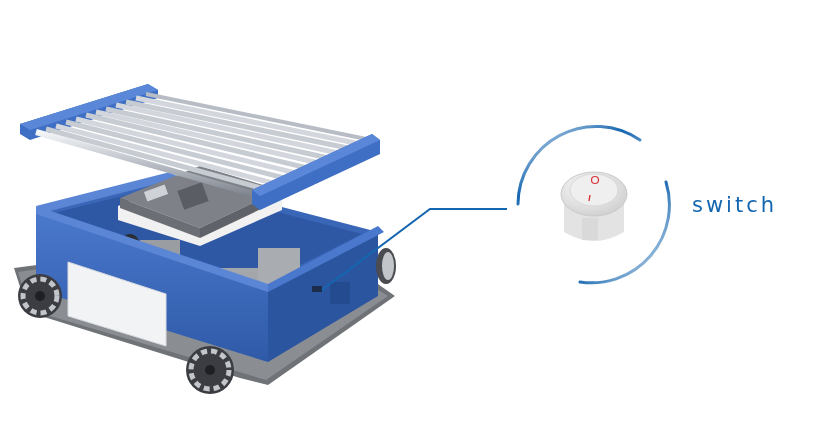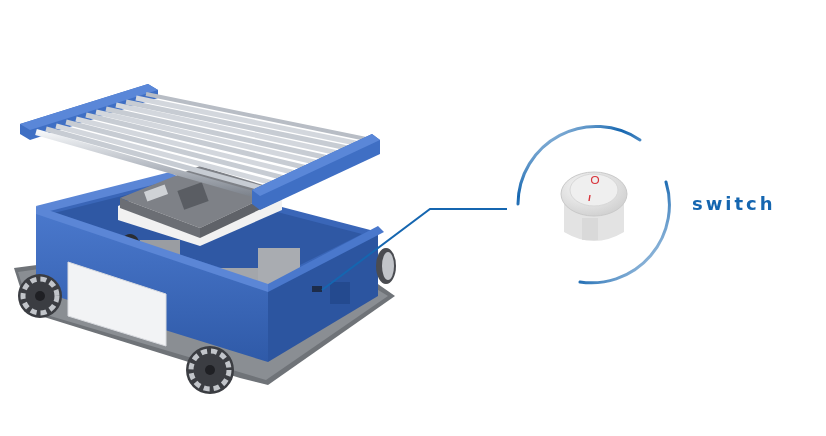--- a/index.html
+++ b/index.html
@@ -1,22 +1,22 @@
 <!DOCTYPE html>
 <html><head>
 <meta charset="utf-8">
 <style>
   html, body { margin:0; padding:0; background:#ffffff; }
   body { width:826px; height:436px; position:relative; overflow:hidden;
          font-family:"DejaVu Sans", sans-serif; }
   .stage { position:absolute; left:0; top:0; width:826px; height:436px; }
   .label {
     position:absolute; left:692px; top:193px;
-    font-family:"DejaVu Sans", sans-serif; font-weight:bold;
-    font-size:18px; letter-spacing:3px; color:#1566b0;text-align:center;
+    font-family:"DejaVu Sans", sans-serif; font-weight:normal;
+    font-size:21px; letter-spacing:3px; color:#1566b0;text-align:center;
   }
 </style>
 </head>
 <body>
 
 <svg class="stage" viewBox="0 0 826 436" width="826" height="436">
   <defs>
     <linearGradient id="roller" x1="0" y1="0" x2="0" y2="1">
       <stop offset="0" stop-color="#f4f6f8"></stop>
       <stop offset="0.5" stop-color="#b9bec6"></stop>

